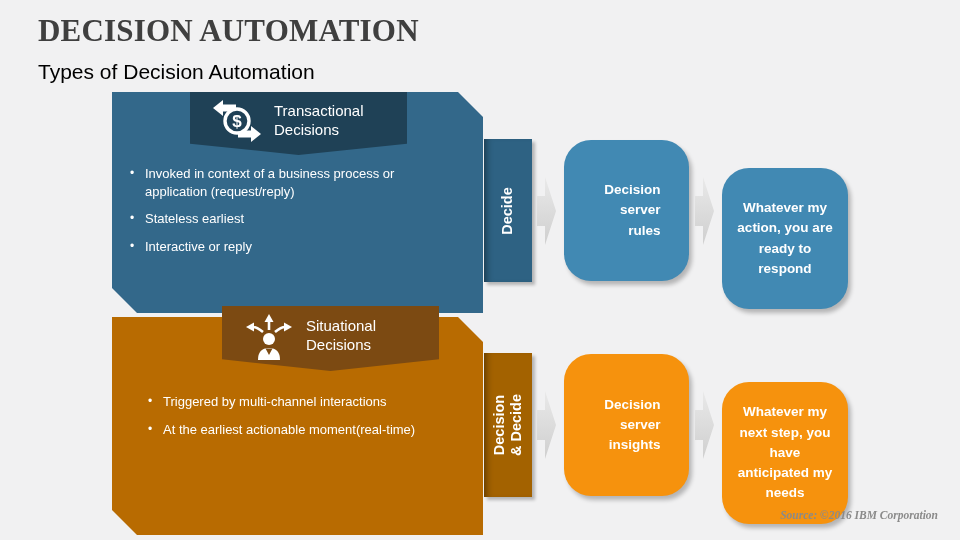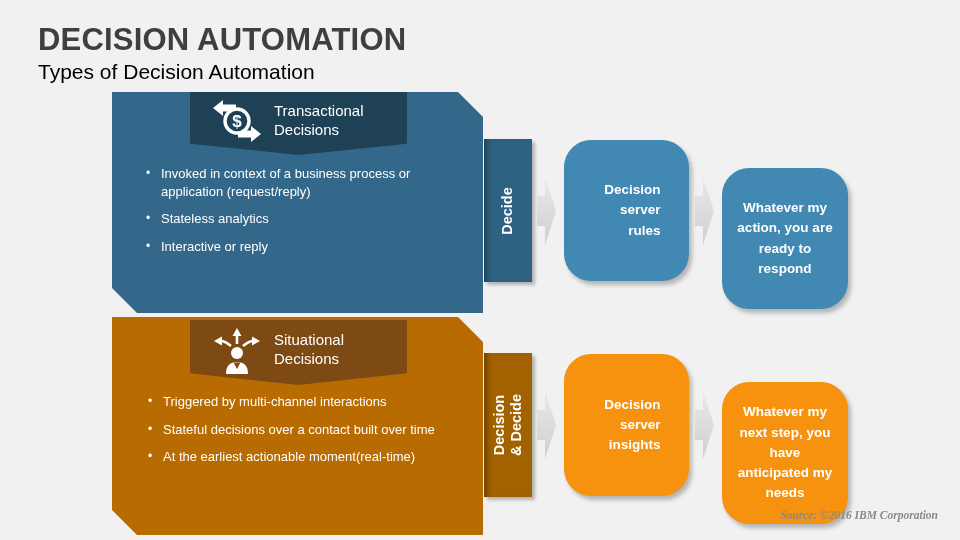--- a/index.html
+++ b/index.html
@@ -6,22 +6,23 @@
   body{
     width:960px;height:540px;position:relative;overflow:hidden;
     background:#f1f1f2;
     font-family:"Liberation Sans", sans-serif;
     -webkit-font-smoothing:antialiased;
   }
   .abs{position:absolute;}
 
   
   .page-title{
-    left:38px;top:22px;font-size:31px;font-weight:bold;color:#3f3f3f;
+    left:38px;top:13px;font-size:31px;font-weight:bold;color:#3f3f3f;
     letter-spacing:.2px;
+    font-family:Liberation Serif, serif;
   }
   .page-subtitle{
     left:38px;top:60px;font-size:21px;color:#000000;
   }
 
   
   .main-box{
     width:371px;height:221px;
     clip-path:polygon(0 0, calc(100% - 25px) 0, 100% 25px, 100% 100%, 25px 100%, 0 calc(100% - 25px));
     filter:drop-shadow(3px 4px 3px rgba(0,0,0,.30));
@@ -30,33 +31,33 @@
   .main-box.orange{left:112px;top:317px;height:218px;background:#b86b01;}
 
   
   .banner{
     left:190px;width:217px;height:63px;
     clip-path:polygon(0 0,100% 0,100% 82%,50% 100%,0 82%);
     display:flex;align-items:center;padding-left:22px;box-sizing:border-box;
     filter:drop-shadow(2px 3px 2px rgba(0,0,0,.35));
   }
   .banner.blue{top:92px;background:#1f4156;}
-  .banner.orange{top:320px;height:65px;background:#7c4a12;}
+  .banner.orange{top:306px;height:65px;background:#7c4a12;margin-left:32px;}
   .banner-title{
     color:#fff;font-weight:normal;font-size:15px;line-height:1.25;
     width:116px;margin-left:12px;margin-top:-6px;
   }
   .banner-icon{width:50px;height:48px;flex:0 0 auto;margin-top:-4px;}
 
   
   .bullets{
     margin:0;padding:0;list-style:none;width:334px;
     color:#fff;font-size:13px;line-height:1.35;
   }
-  .bullets.blue{left:144px;top:165px;}
+  .bullets.blue{left:128px;top:165px;}
   .bullets.orange{left:146px;top:393px;}
   .bullets li{position:relative;padding-left:17px;margin-bottom:10px;}
   .bullets li::before{content:"\2022";position:absolute;left:2px;top:0;font-size:12px;}
   .bullets li.narrow{max-width:250px;}
 
   
   .tab{
     width:48px;height:143px;left:484px;
     box-shadow:inset 7px 0 7px -5px rgba(0,0,0,.45), 3px 3px 3px rgba(0,0,0,.25);
   }
@@ -119,21 +120,21 @@
         <polygon points="49,36 39,28 39,32.5 26,32.5 26,39.5 39,39.5 39,44" fill="#ffffff"></polygon>
         <circle cx="25" cy="23" r="12" fill="#1f4156" stroke="#ffffff" stroke-width="3.4"></circle>
         <text x="25" y="29" text-anchor="middle" font-size="17" font-weight="bold" fill="#ffffff" font-family="Liberation Sans, sans-serif">$</text>
       </svg>
     </span>
     <span class="banner-title">Transactional Decisions</span>
   </div>
 
   <ul class="abs bullets blue">
     <li class="narrow">Invoked in context of a business process or application (request/reply)</li>
-    <li>Stateless analytics</li>
+    <li>Stateless earliest</li>
     <li>Interactive or reply</li>
   </ul>
 
   <div class="abs tab blue">
     <span class="tab-label">Decide</span>
   </div>
 
   <div class="abs flow-arrow a1"></div>
 
   <div class="abs flow-box b1">
@@ -165,21 +166,20 @@
         <circle cx="25" cy="26" r="6" fill="#ffffff"></circle>
         <path d="M14 47 Q14 35 25 35 Q36 35 36 47 Z" fill="#ffffff"></path>
         <polygon points="21.5,35.5 25,42 28.5,35.5" fill="#7c4a12"></polygon>
       </svg>
     </span>
     <span class="banner-title">Situational Decisions</span>
   </div>
 
   <ul class="abs bullets orange">
     <li>Triggered by multi-channel interactions</li>
-    <li>Stateful decisions over a contact built over time</li>
     <li>At the earliest actionable moment(real-time)</li>
   </ul>
 
   <div class="abs tab orange">
     <span class="tab-label">Decision &amp; Decide</span>
   </div>
 
   <div class="abs flow-arrow a1"></div>
 
   <div class="abs flow-box b1">

